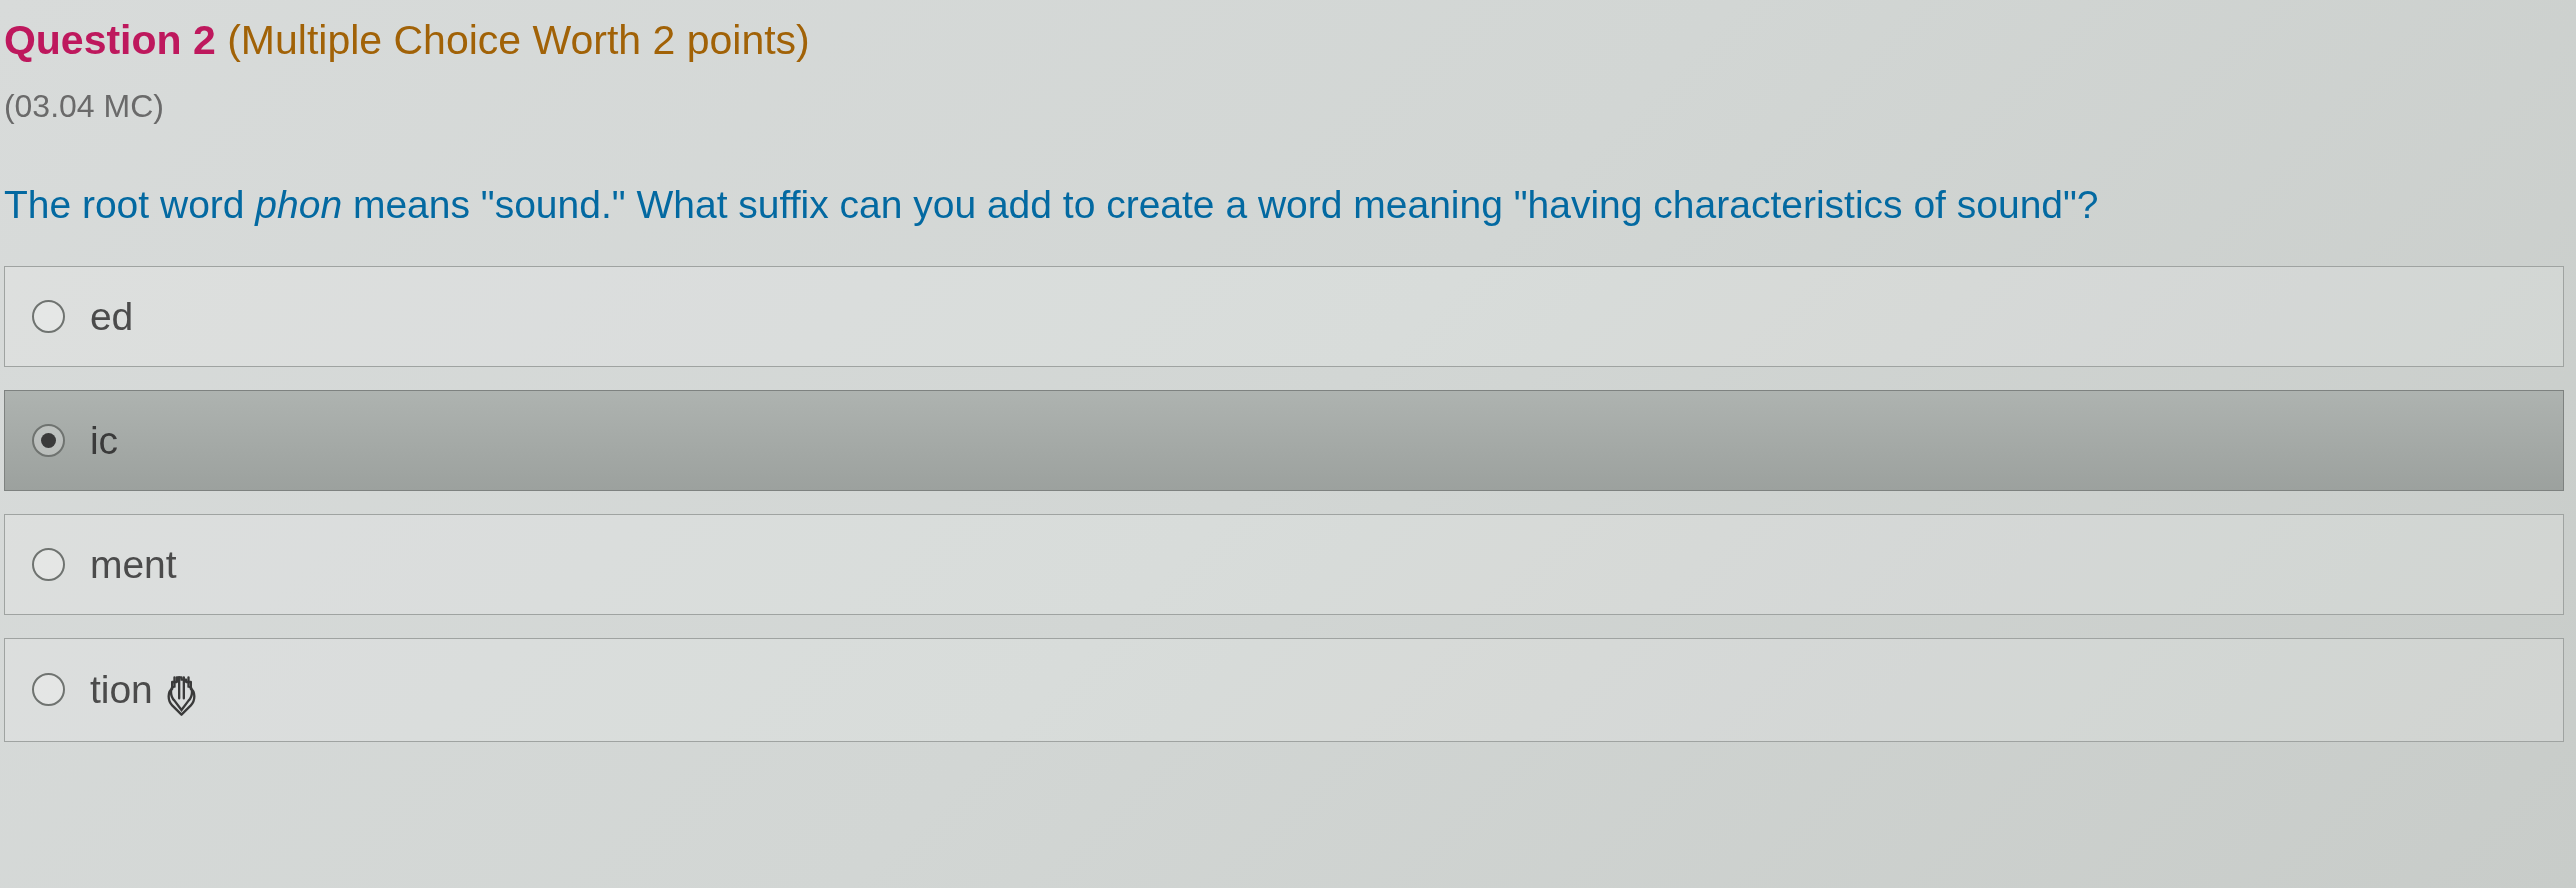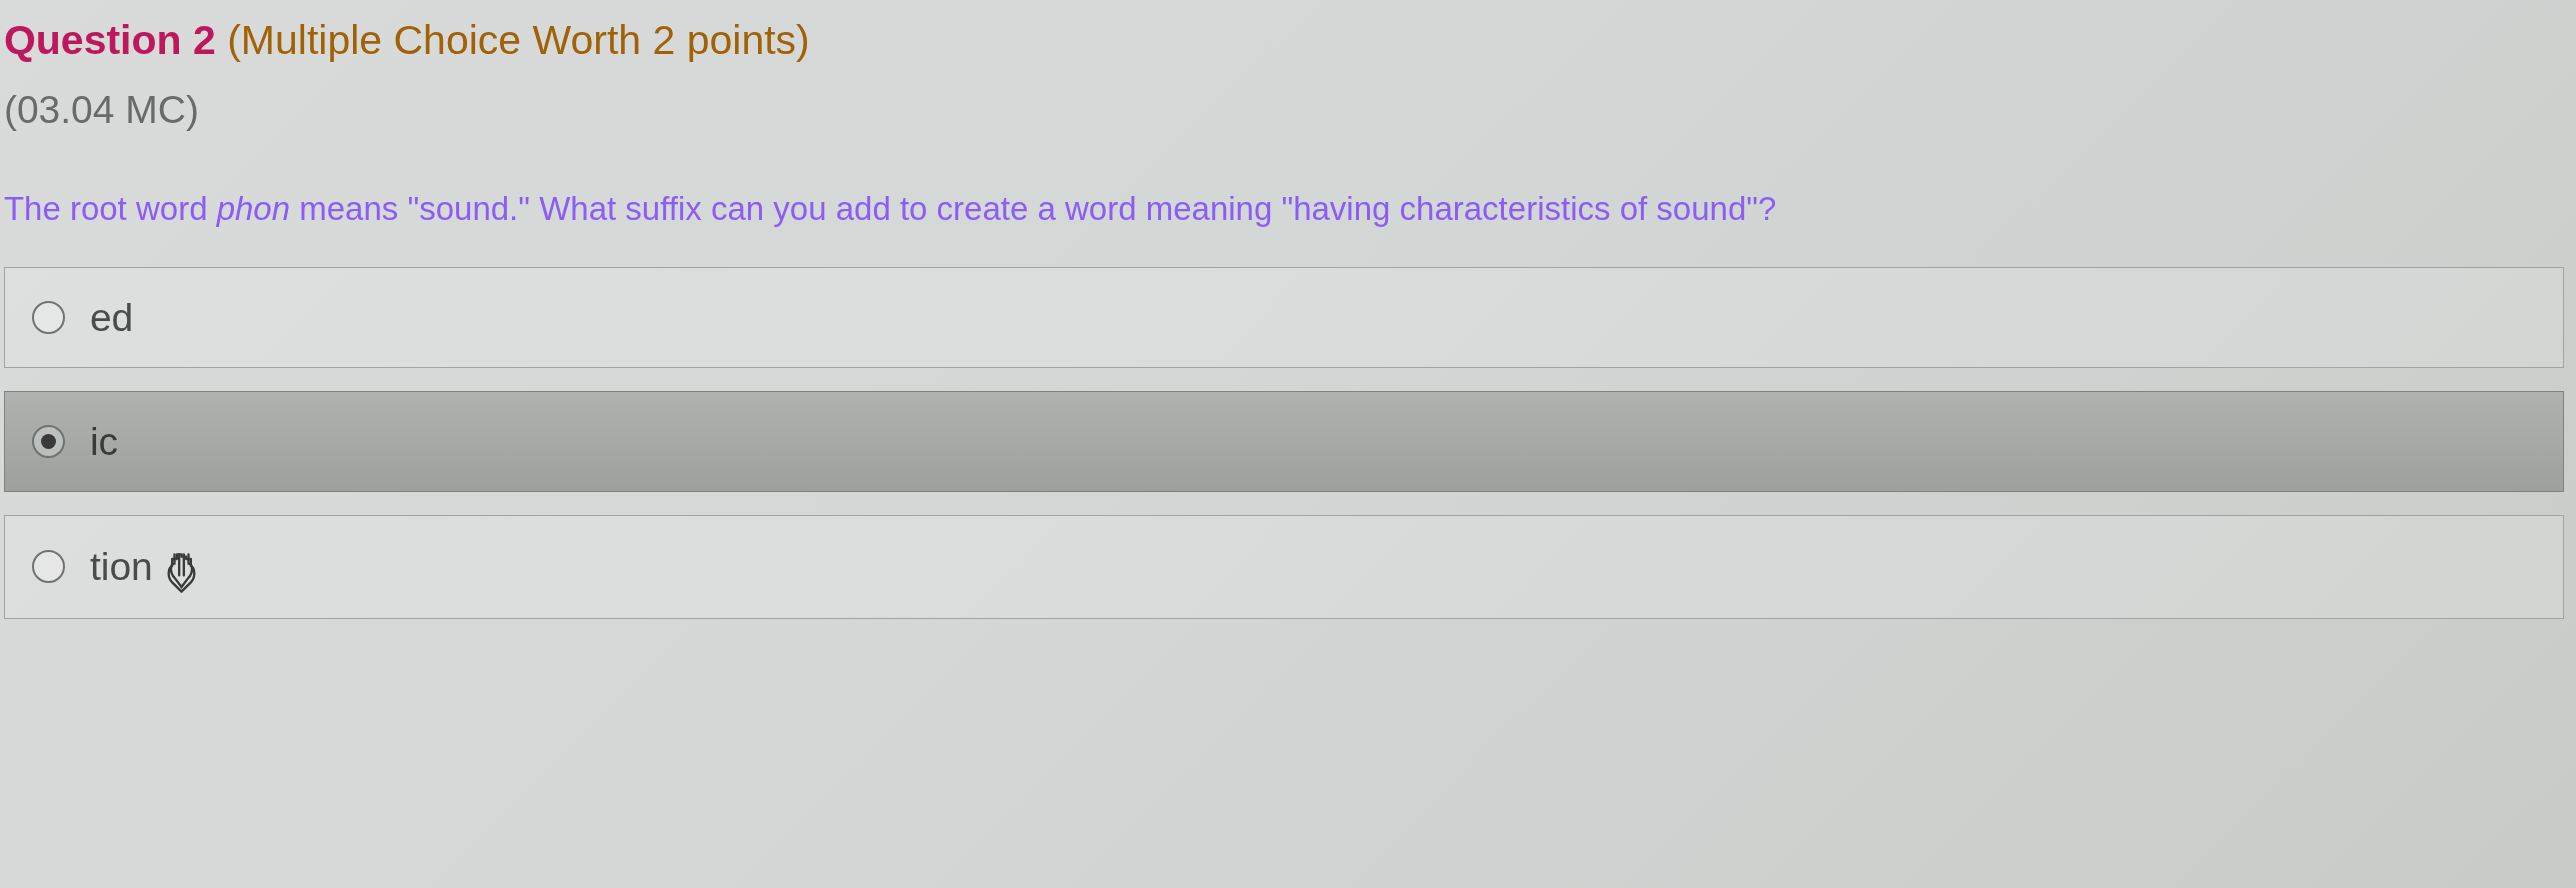--- a/index.html
+++ b/index.html
@@ -22,27 +22,27 @@
   }
   .question-header .qnum {
     font-weight: 700;
     color: #be185d;
   }
   .question-header .qmeta {
     font-weight: 400;
     color: #a16207;
   }
   .code-line {
-    font-size: 39px;
+    font-size: 32px;
     color: #6a6a6a;
     padding: 21px 0 0 0;
   }
   .stem {
-    font-size: 33px;
-    color: #8b5cf6;
+    font-size: 39px;
+    color: #0369a1;
     padding: 58px 0 39px 0;
   }
   .italic { font-style: italic; }
   .options {
     display: flex;
     flex-direction: column;
     gap: 23px;
     padding-right: 11.6px;
   }
   .option {
@@ -115,20 +115,24 @@
       <span class="option-label">ed</span>
     </label>
 
     <label class="option selected">
       <span class="radio">
           <span class="dot"></span>
         </span>
       <span class="option-label">ic</span>
     </label>
 
+    <label class="option">
+      <span class="radio"></span>
+      <span class="option-label">ment</span>
+    </label>
 
     <label class="option">
       <span class="radio"></span>
       <span class="option-label">tion</span>
       <span class="cursor">
         <svg viewBox="0 0 32 36">
           <path d="M14 2 L14 20 M18 2 L18 20 M10 10 C6 10 6 18 10 22 L16 30 L22 22 C26 18 26 10 22 10 M10 10 L10 2 M22 10 L22 2" fill="none" stroke="#3a3a3a" stroke-width="2" stroke-linecap="round"></path>
           <path d="M8 12 C4 14 4 22 8 26 L16 34 L24 26 C28 22 28 14 24 12 L24 6 L20 6 L20 4 L16 4 L16 2 L12 2 L12 6 L8 6 Z" fill="none" stroke="#3a3a3a" stroke-width="2" stroke-linejoin="round"></path>
         </svg>
       </span>

